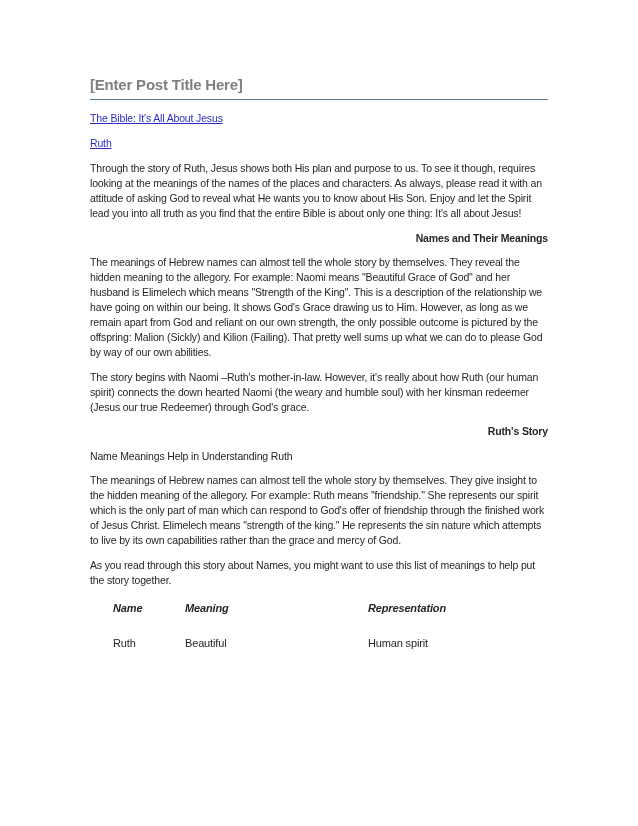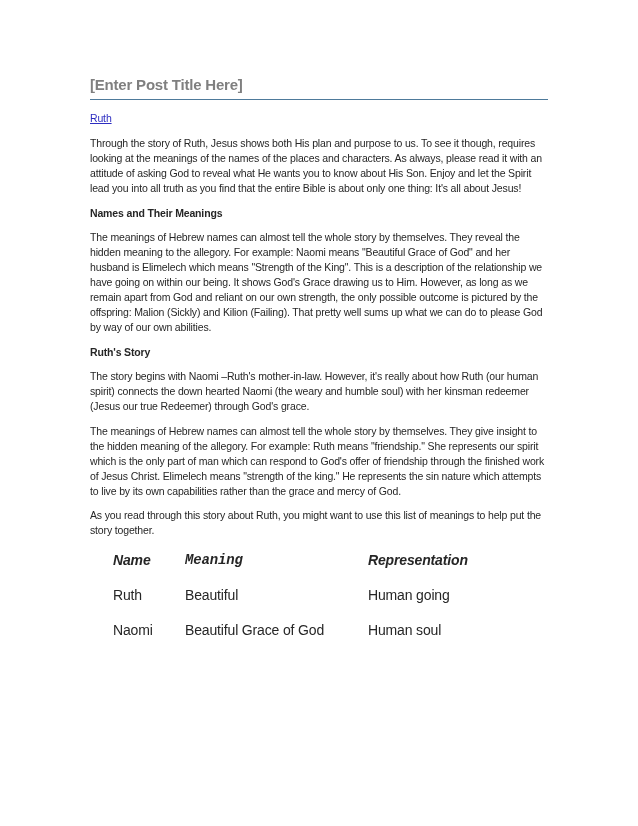--- a/index.html
+++ b/index.html
@@ -41,88 +41,87 @@
     letter-spacing:-0.15px;
     line-height:15px;
     margin:0 0 9.5px 0;
   }
   .link-line{margin:0 0 10px 0;}
   .doc-link{
     color:var(--link-color);
     text-decoration:underline;
     cursor:pointer;
   }
-  .bold{font-weight:bold;}
+  .bold{font-weight:bold;text-align:right;}
   .meanings-table{
     border-collapse:collapse;
     margin:14px 0 0 23px;
-    font-size:14px;
+    font-size:11px;
     letter-spacing:-0.15px;
   }
   .meanings-table th,
   .meanings-table td{
     text-align:left;
     vertical-align:top;
     height:35px;
     padding:0;
     font-weight:normal;
   }
   .meanings-table th{
     font-weight:bold;
     font-style:italic;
   }
   .col-name{width:72px;}
-  .col-meaning{width:183px;font-family:Liberation Mono, monospace;}
+  .col-meaning{width:183px;}
   .col-repr{width:180px;margin-top:26px;}
 </style>
 </head>
 <body>
 
 <div class="page">
 
   <h1 class="post-title">[Enter Post Title Here]</h1>
 
   <hr class="title-rule">
 
+  <p class="doc-text link-line">
+    <a class="doc-link">The Bible: It's All About Jesus</a>
+  </p>
 
   <p class="doc-text link-line">
     <a class="doc-link">Ruth</a>
   </p>
 
 
   <p class="doc-text">Through the story of Ruth, Jesus shows both His plan and purpose to us. To see it though, requires looking at the meanings of the names of the places and characters. As always, please read it with an attitude of asking God to reveal what He wants you to know about His Son. Enjoy and let the Spirit lead you into all truth as you find that the entire Bible is about only one thing: It's all about Jesus!</p>
 
   <p class="doc-text bold">Names and Their Meanings</p>
 
   <p class="doc-text">The meanings of Hebrew names can almost tell the whole story by themselves. They reveal the hidden meaning to the allegory. For example: Naomi means "Beautiful Grace of God" and her husband is Elimelech which means "Strength of the King". This is a description of the relationship we have going on within our being. It shows God's Grace drawing us to Him. However, as long as we remain apart from God and reliant on our own strength, the only possible outcome is pictured by the offspring: Malion (Sickly) and Kilion (Failing). That pretty well sums up what we can do to please God by way of our own abilities.</p>
 
+  <p class="doc-text">The story begins with Naomi –Ruth's mother-in-law. However, it's really about how Ruth (our human spirit) connects the down hearted Naomi (the weary and humble soul) with her kinsman redeemer (Jesus our true Redeemer) through God's grace.</p>
+
   <p class="doc-text bold">Ruth's Story</p>
 
-  <p class="doc-text">The story begins with Naomi –Ruth's mother-in-law. However, it's really about how Ruth (our human spirit) connects the down hearted Naomi (the weary and humble soul) with her kinsman redeemer (Jesus our true Redeemer) through God's grace.</p>
-
+  <p class="doc-text">Name Meanings Help in Understanding Ruth</p>
 
   <p class="doc-text">The meanings of Hebrew names can almost tell the whole story by themselves. They give insight to the hidden meaning of the allegory. For example: Ruth means "friendship." She represents our spirit which is the only part of man which can respond to God's offer of friendship through the finished work of Jesus Christ. Elimelech means "strength of the king." He represents the sin nature which attempts to live by its own capabilities rather than the grace and mercy of God.</p>
 
-  <p class="doc-text">As you read through this story about Ruth, you might want to use this list of meanings to help put the story together.</p>
+  <p class="doc-text">As you read through this story about Names, you might want to use this list of meanings to help put the story together.</p>
 
   <table class="meanings-table">
     <thead>
       <tr>
         <th class="col-name">Name</th>
         <th class="col-meaning">Meaning</th>
         <th class="col-repr">Representation</th>
       </tr>
     </thead>
     <tbody>
       <tr>
         <td>Ruth</td>
         <td>Beautiful</td>
-        <td>Human going</td>
-      </tr>
-      <tr>
-        <td>Naomi</td>
-        <td>Beautiful Grace of God</td>
-        <td>Human soul</td>
+        <td>Human spirit</td>
       </tr>
     </tbody>
   </table>
 
 </div>
 
 </body></html>

